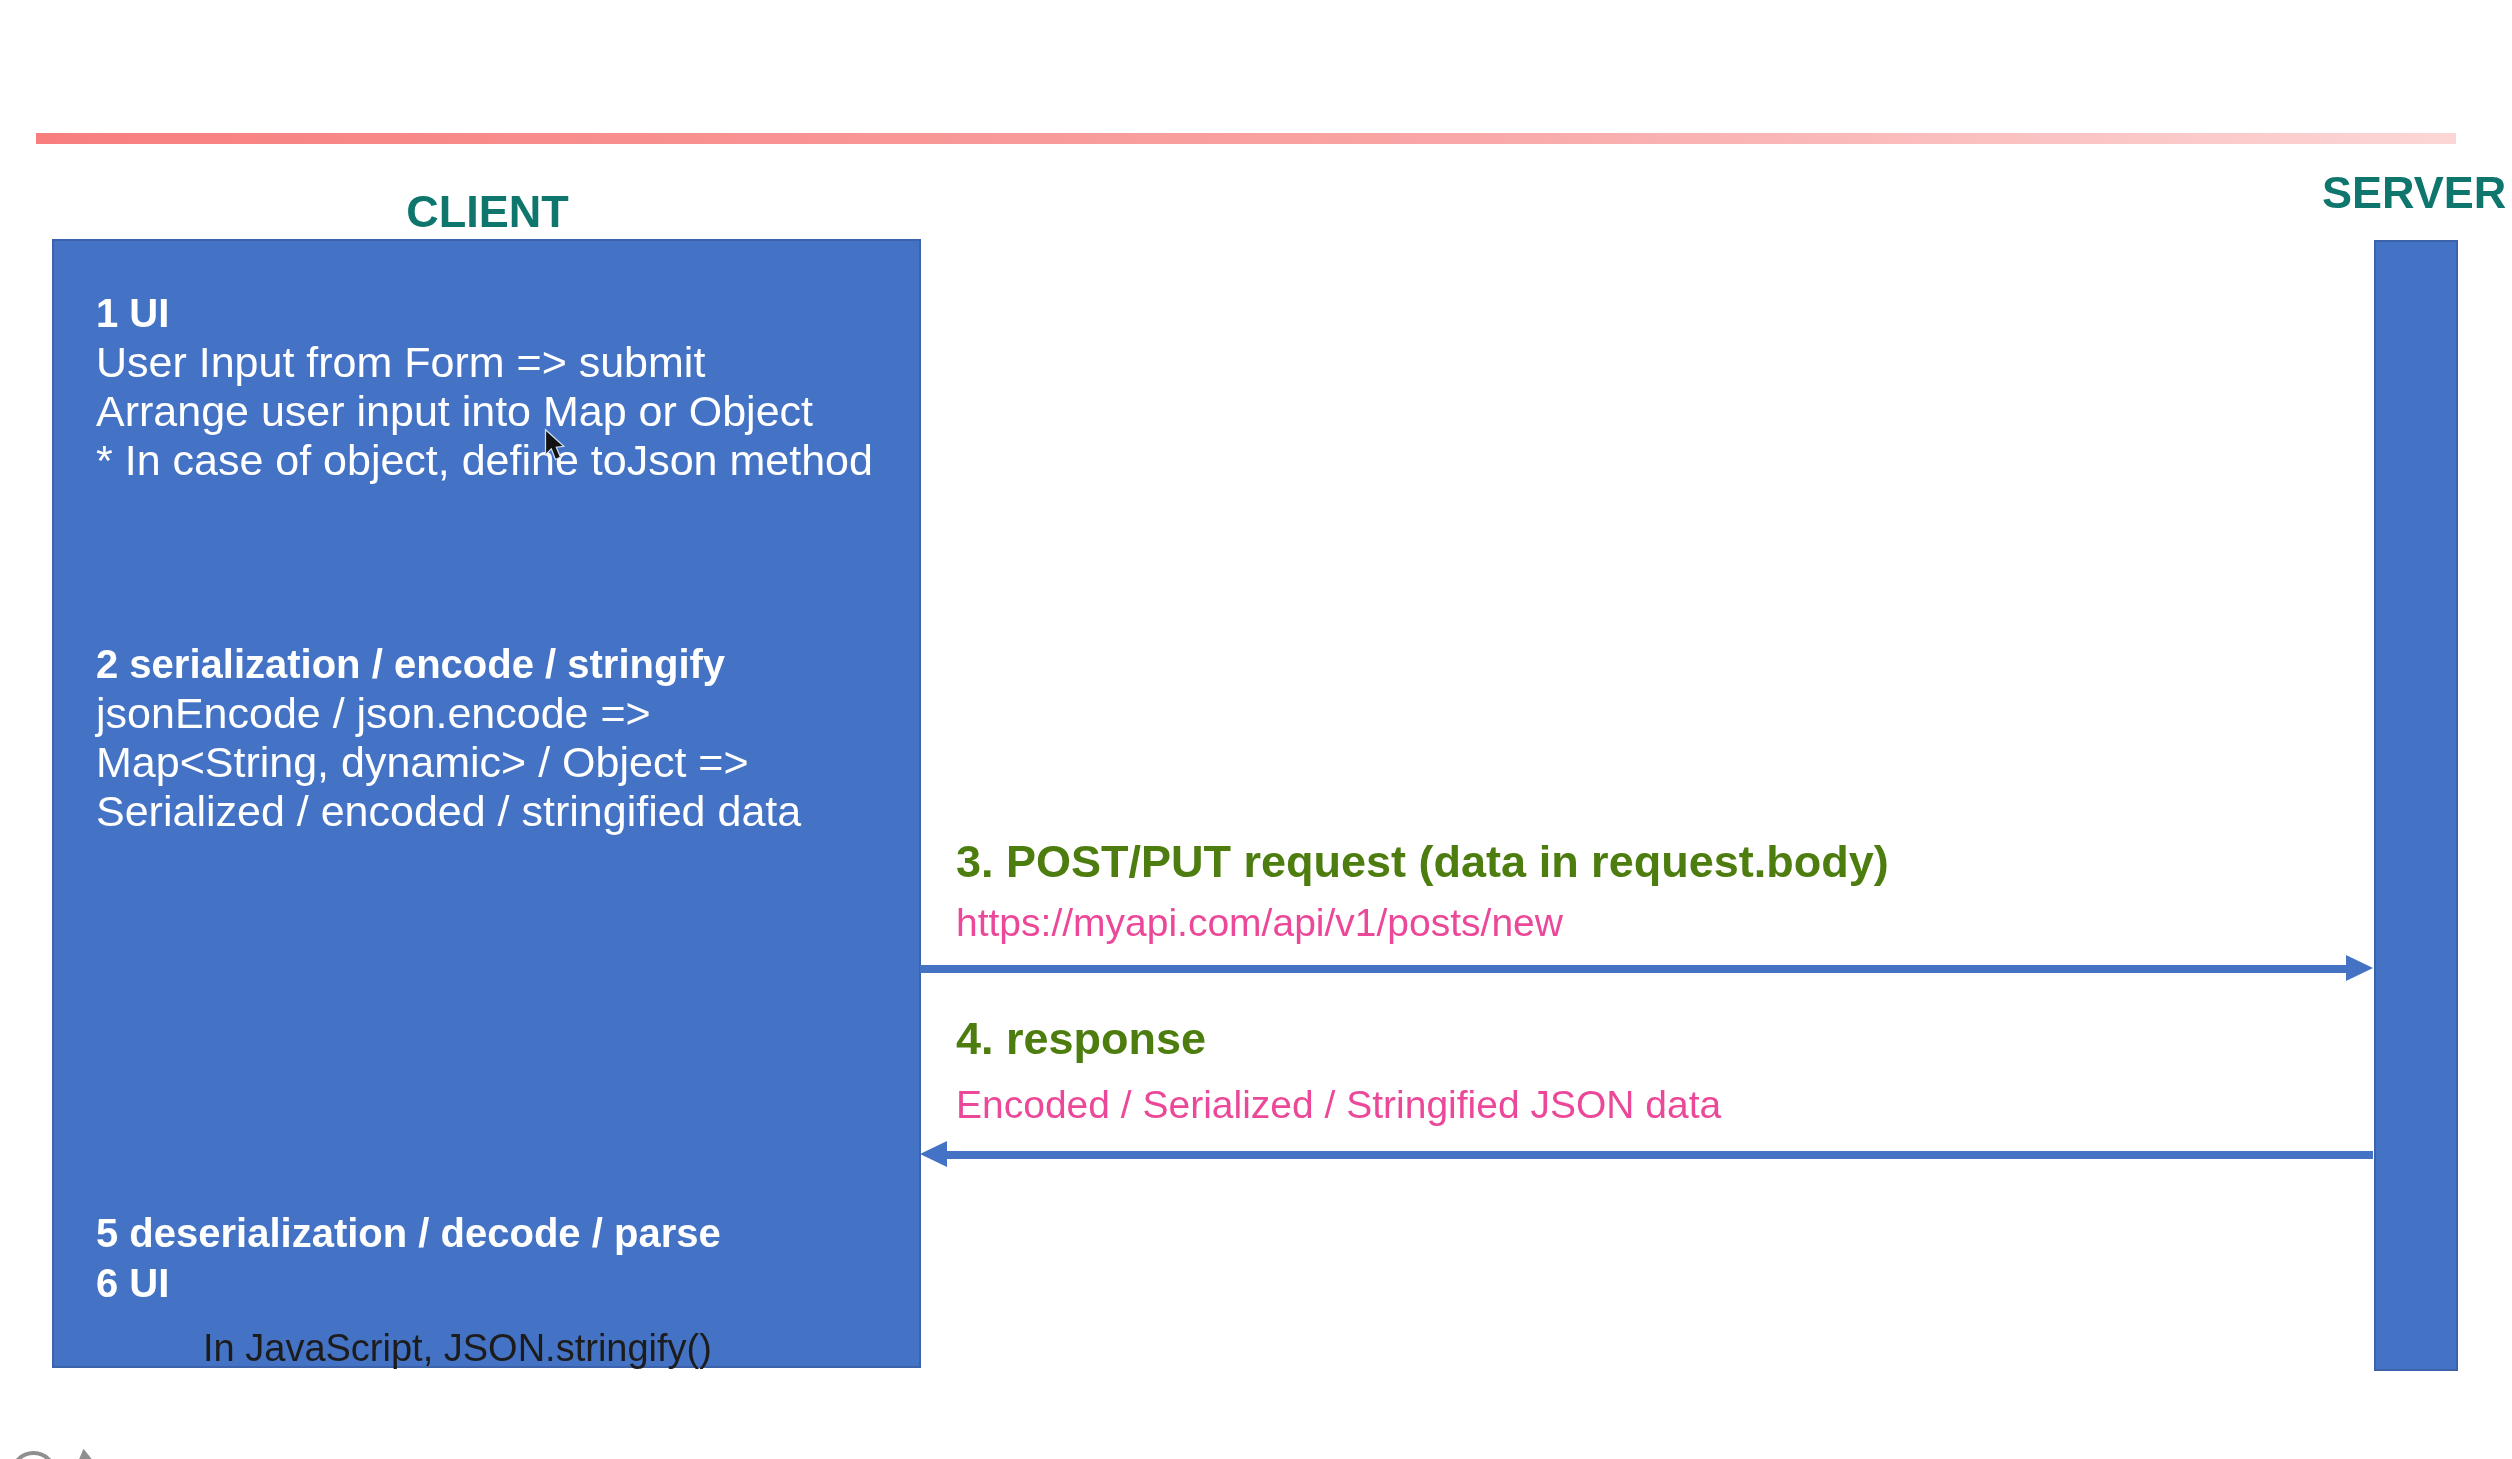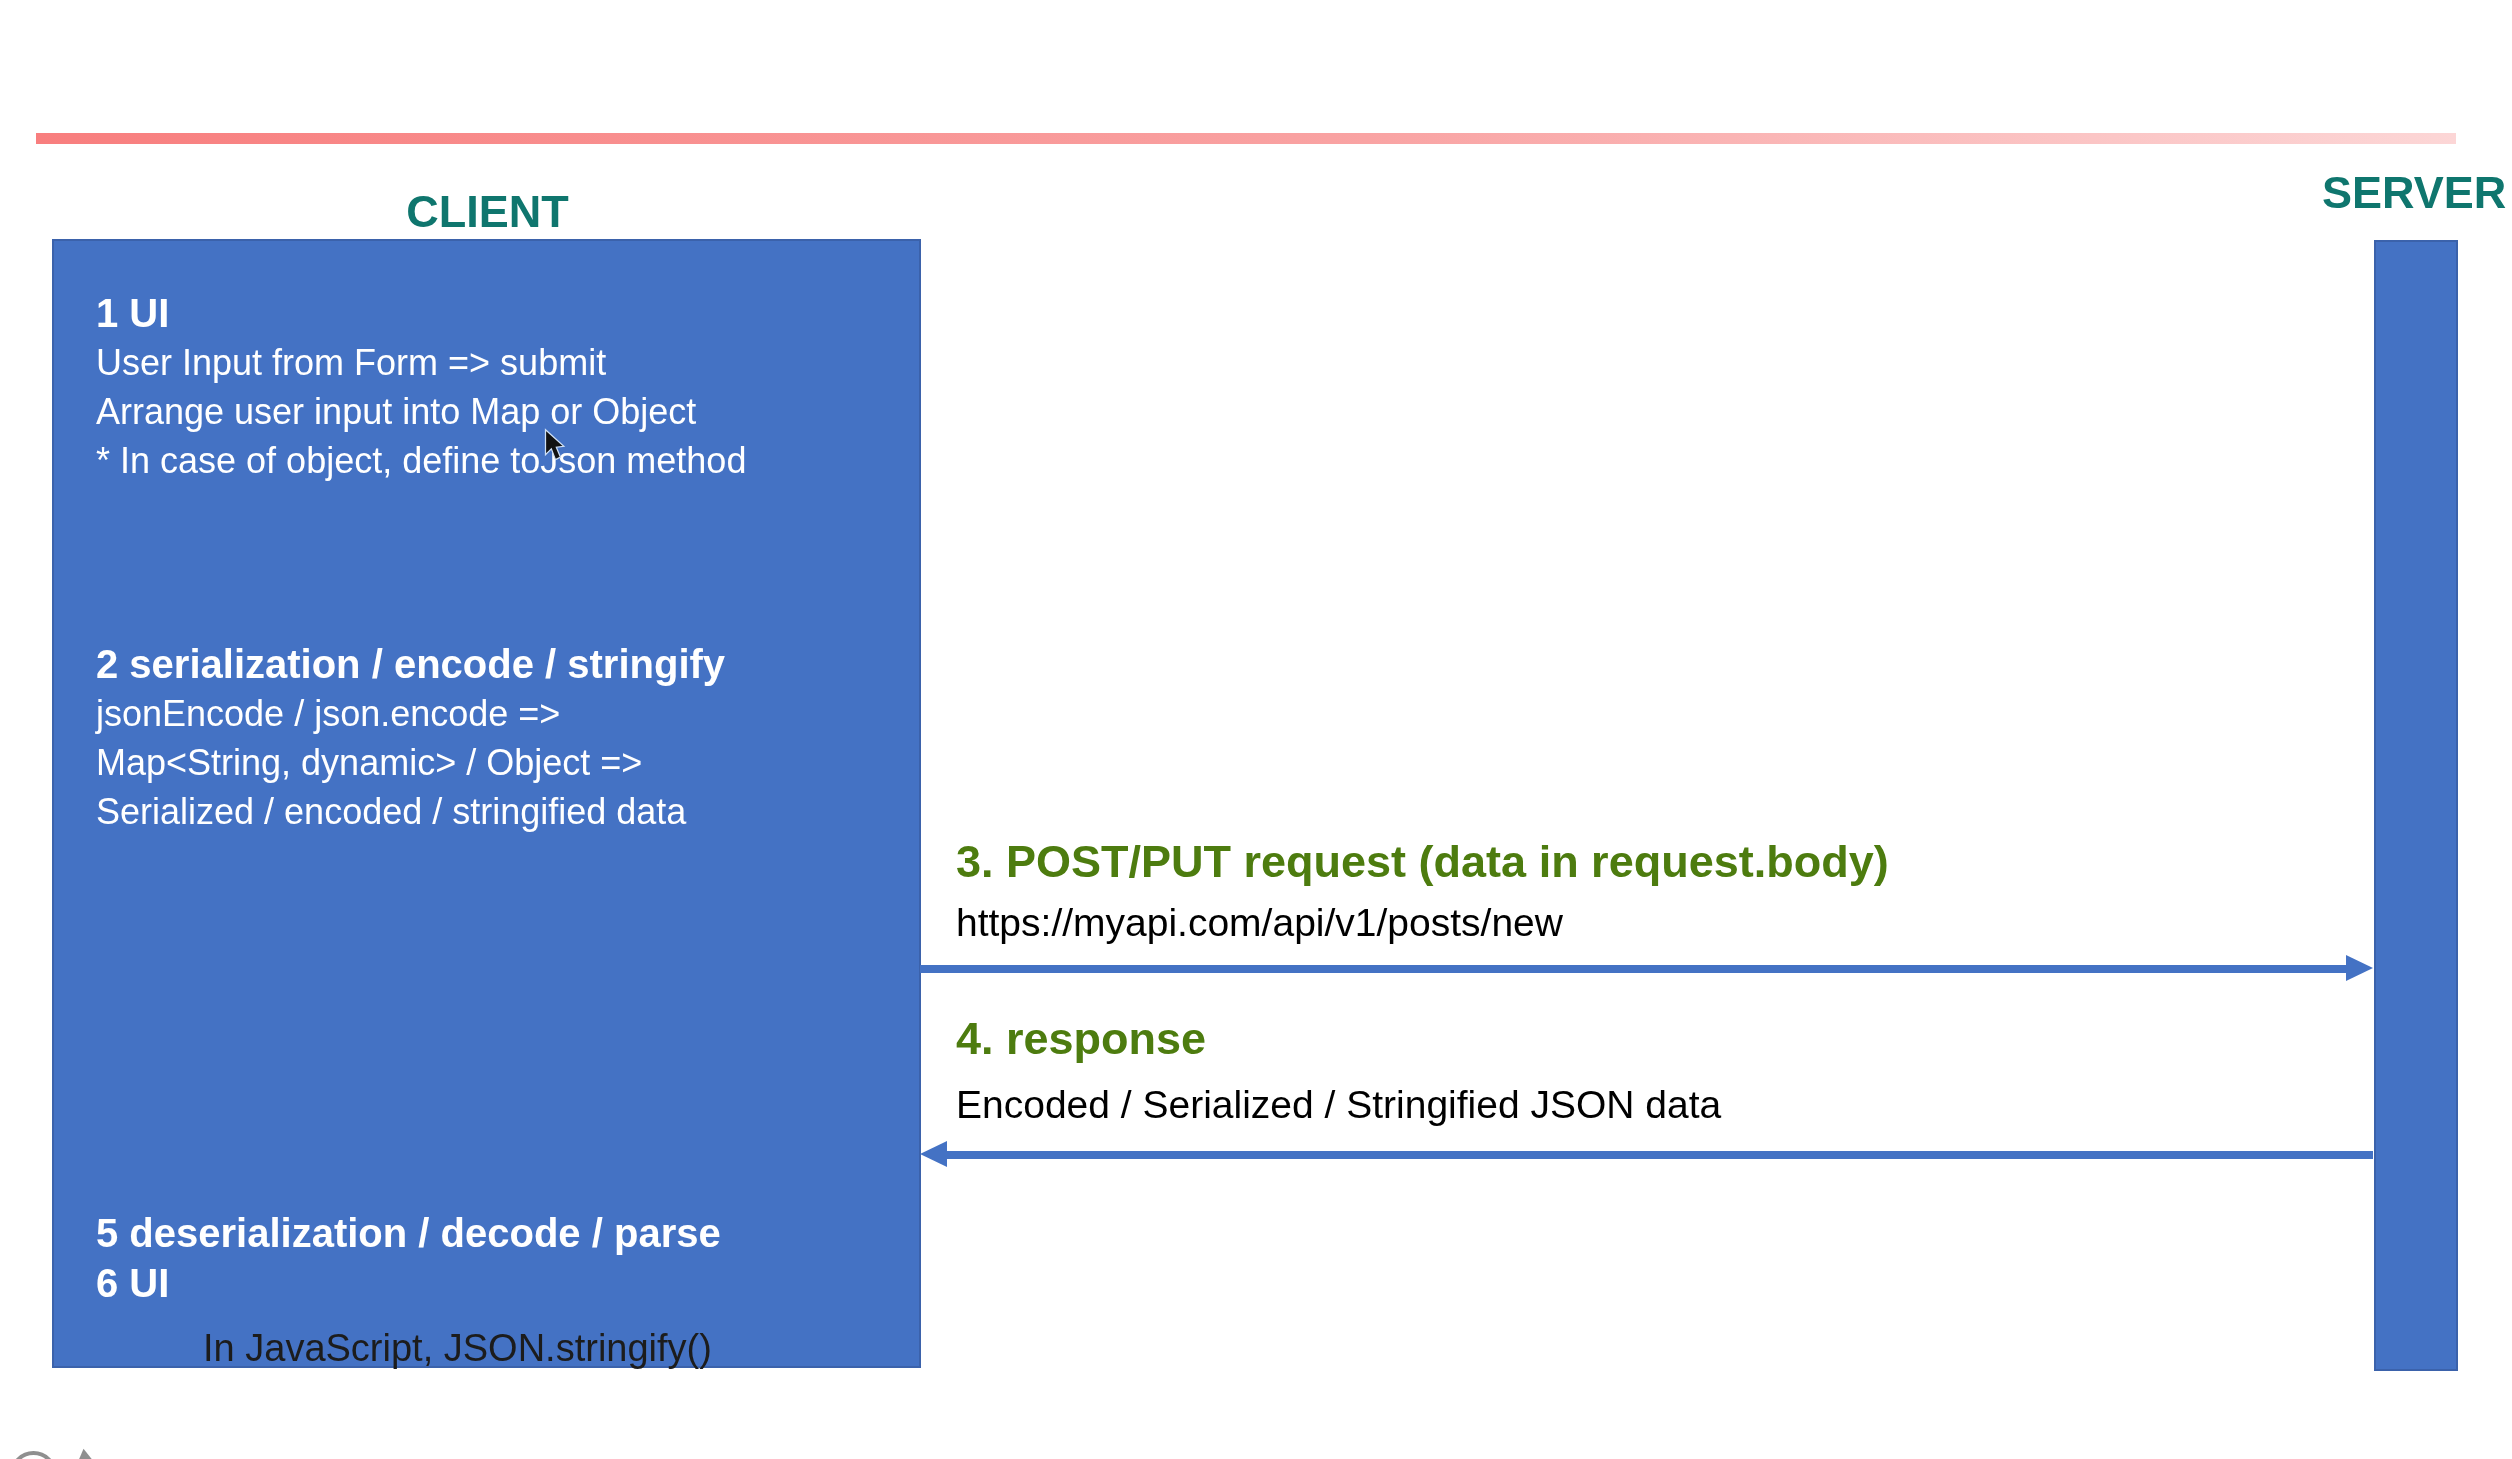--- a/index.html
+++ b/index.html
@@ -59,41 +59,41 @@
     left: 42px;
     color: #ffffff;
     white-space: nowrap;
   }
   .client-section .sec-heading {
     font-size: 40px;
     font-weight: bold;
     line-height: 50px;
   }
   .client-section .sec-line {
-    font-size: 36px;
+    font-size: 43px;
     font-weight: normal;
     line-height: 49px;
   }
   .section-1 { top: 47px; }
   .section-2 { top: 398px; }
   .section-3 { top: 967px; }
 
   .message-heading {
     position: absolute;
     font-size: 45px;
     font-weight: bold;
     color: #4d7c0f;
     white-space: nowrap;
     line-height: 1.2;
   }
   .message-detail {
     position: absolute;
     font-size: 39px;
     font-weight: normal;
-    color: #000000;
+    color: #ec4899;
     white-space: nowrap;
     line-height: 1.2;
   }
   .msg1-heading { left: 956px; top: 835px; }
   .msg1-detail  { left: 956px; top: 900px; }
   .msg2-heading { left: 956px; top: 1012px; }
   .msg2-detail  { left: 956px; top: 1082px; }
 
   .arrow {
     position: absolute;

